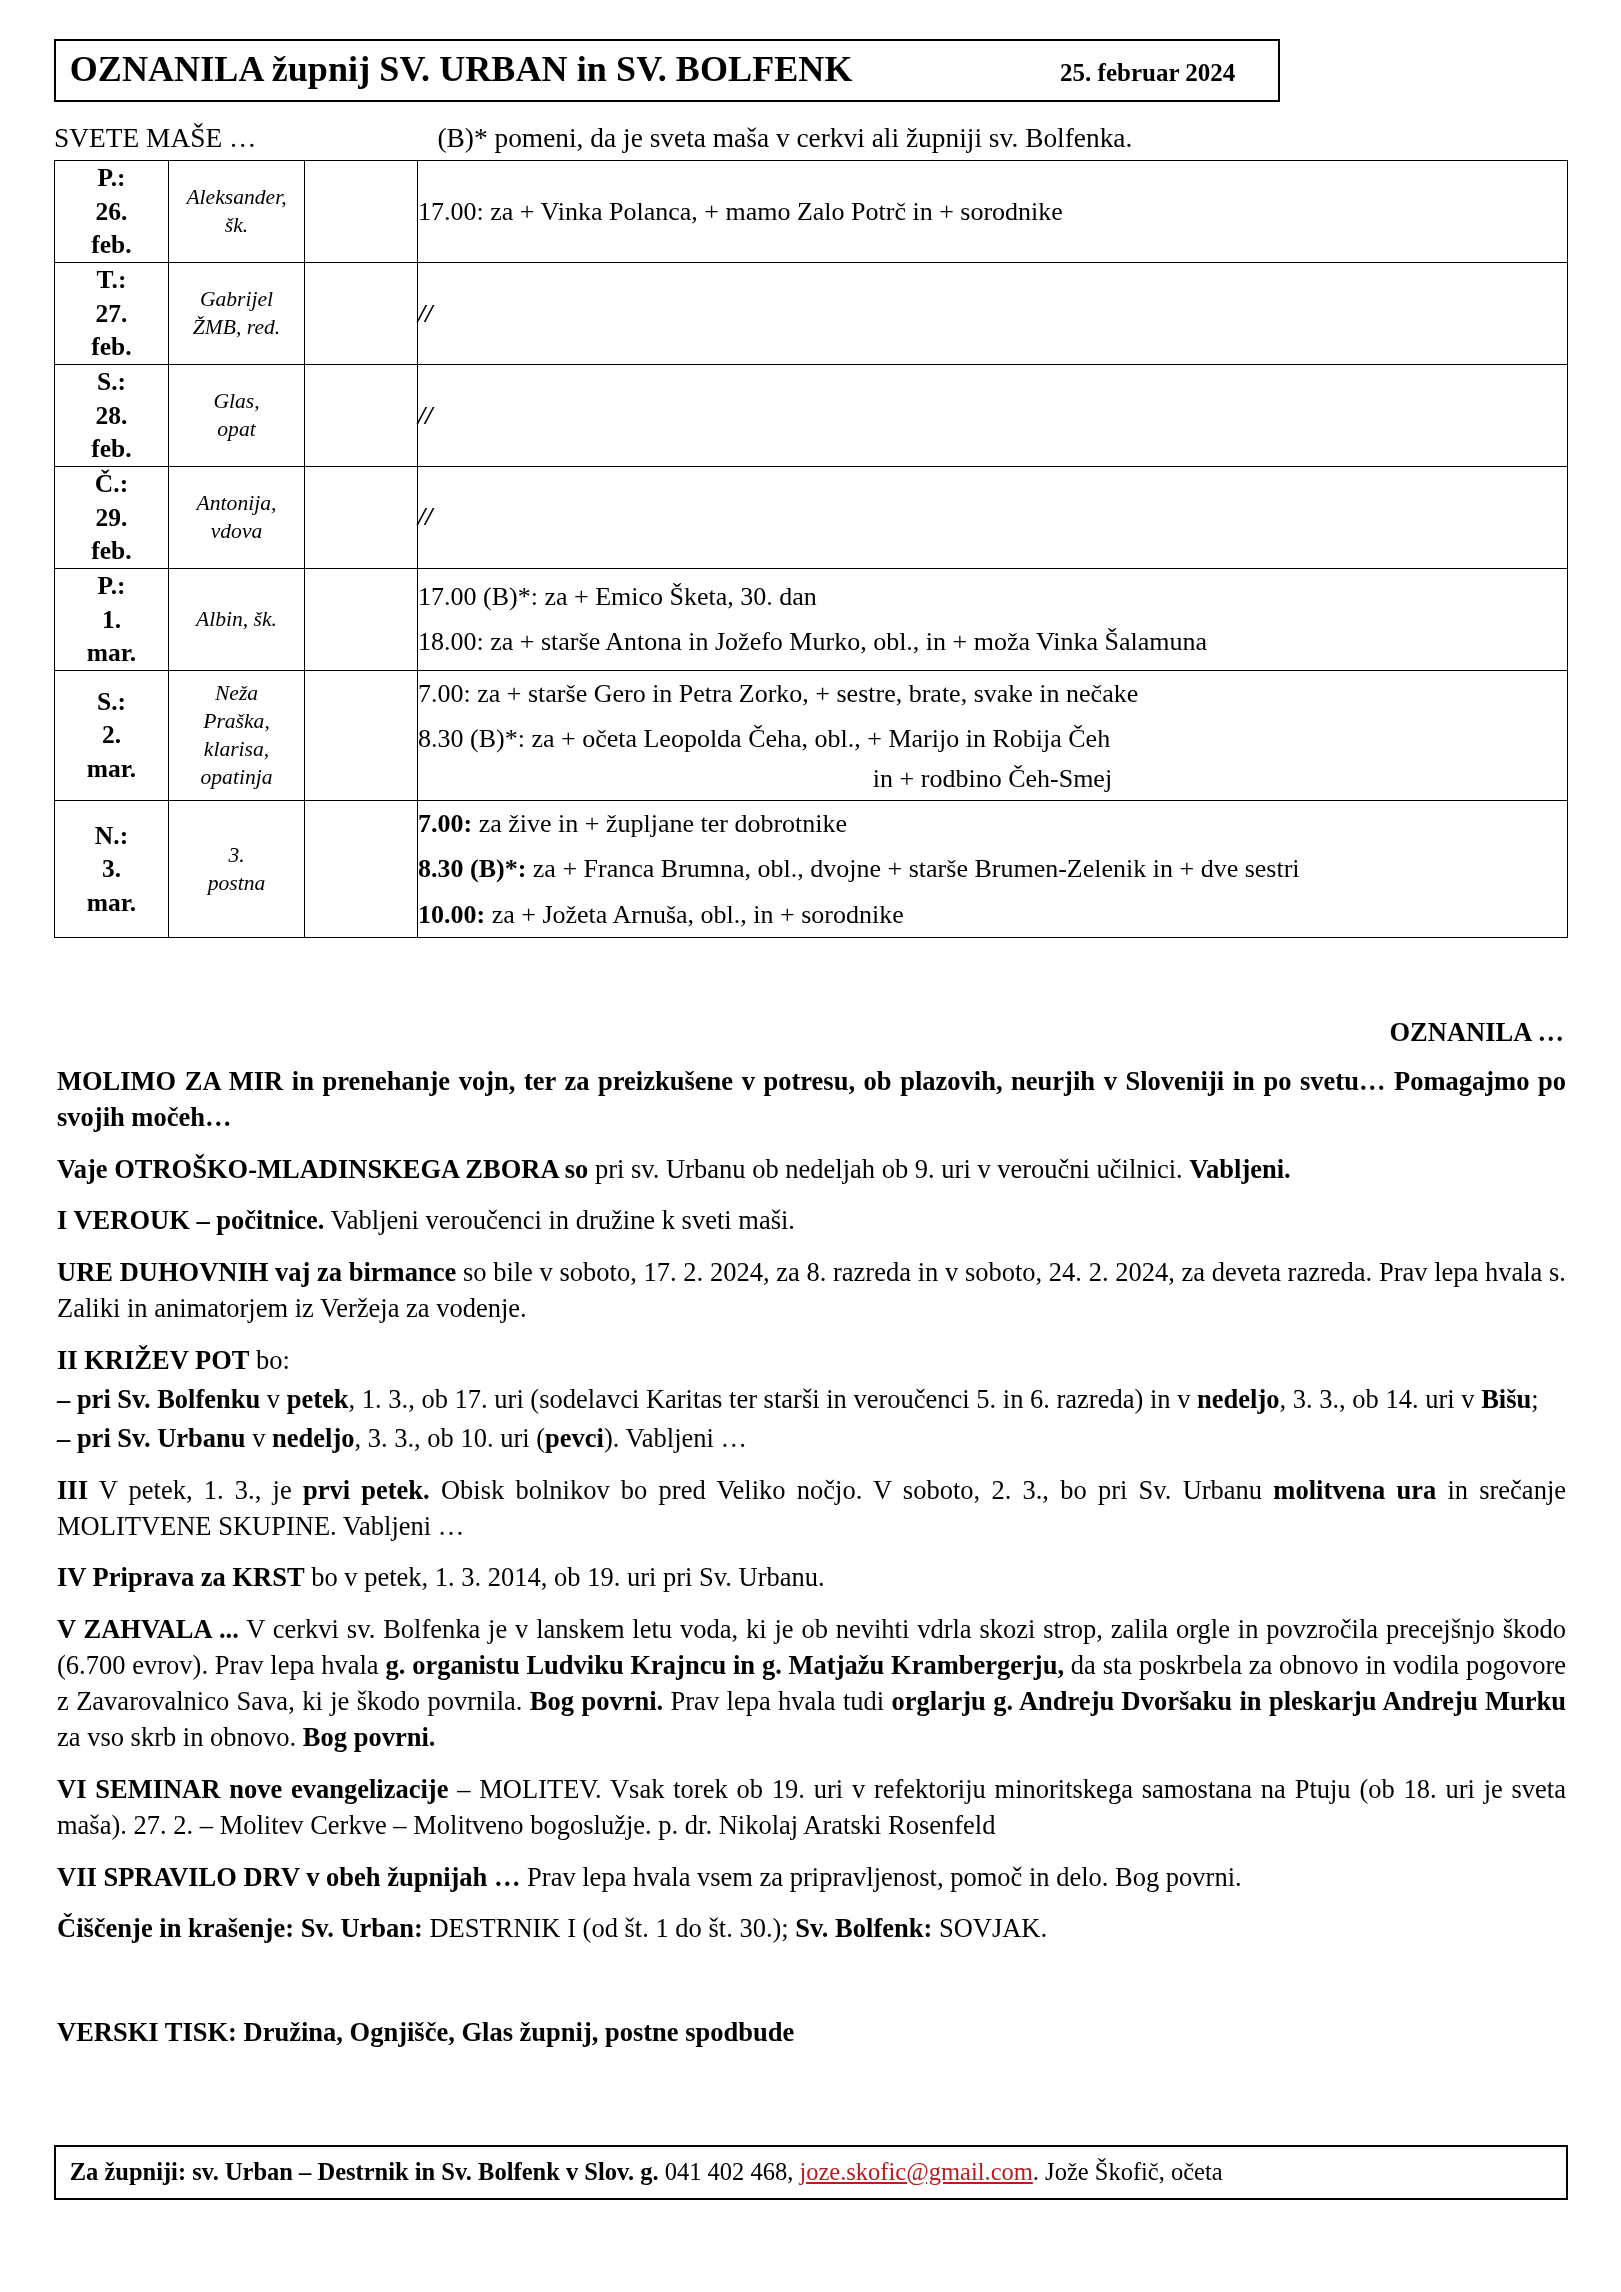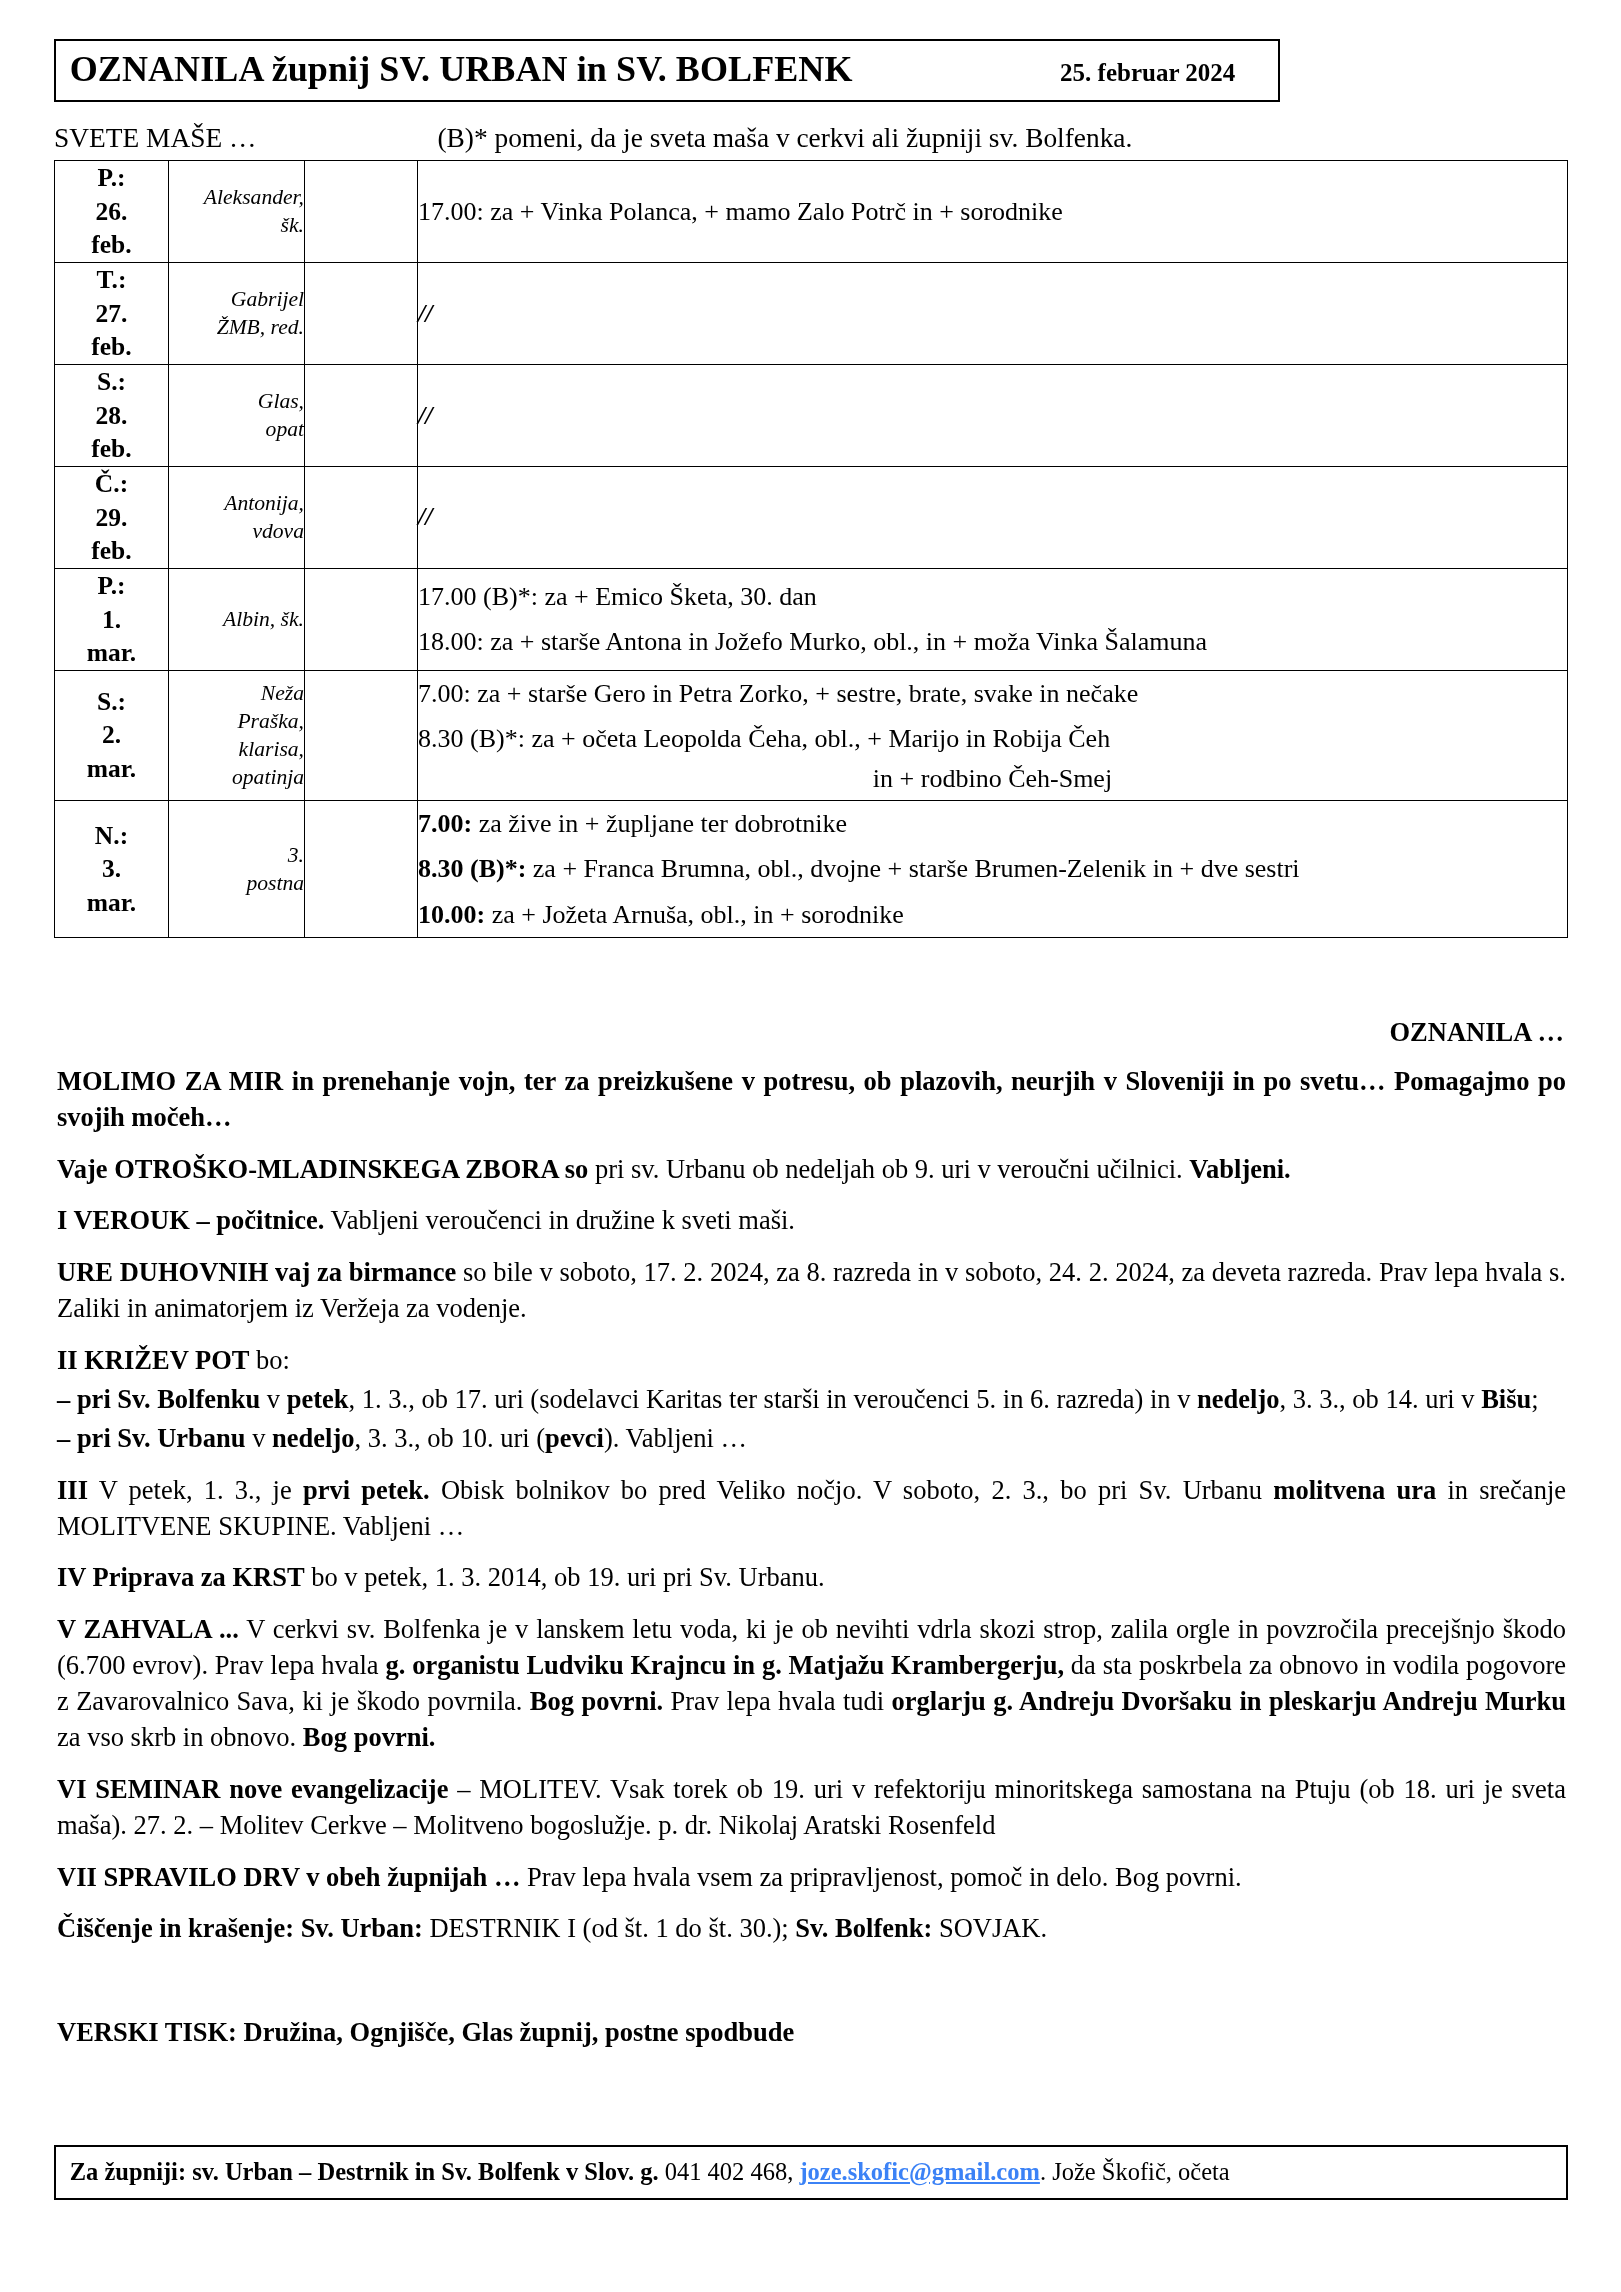--- a/index.html
+++ b/index.html
@@ -85,21 +85,21 @@
   .col-mass  { width: auto; }
 
   .daycell {
     text-align: center;
     font-weight: bold;
     font-size: 25.5px;
     line-height: 1.32;
     padding: 5.9px 2px 7.8px 2px;
   }
   .saintcell {
-    text-align: right;
+    text-align: center;
     font-style: italic;
     font-size: 21.6px;
     line-height: 1.30;
     padding: 3.9px 3.9px;
   }
   .gapcell { }
   .masscell {
     padding: 5.9px 7.8px 5.9px 13.7px;
     font-size: 26px;
     line-height: 1.30;
@@ -139,23 +139,22 @@
     left: 54px;
     top: 2145px;
     width: 1514px;
     box-sizing: border-box;
     border: 2.5px solid #000;
     padding: 10.8px 13.7px 12.7px 13.7px;
     font-size: 24.5px;
     white-space: nowrap;
   }
   .footer-box a {
-    color: #3b82f6;
+    color: #b91c1c;
     text-decoration: underline;
-    font-weight: bold;
   }
 </style>
 </head>
 <body>
 
 <div class="page">
 
   <div class="header-box">
     <div class="header-title">OZNANILA  župnij SV. URBAN in SV. BOLFENK</div>
     <div class="header-date">25. februar 2024</div>

